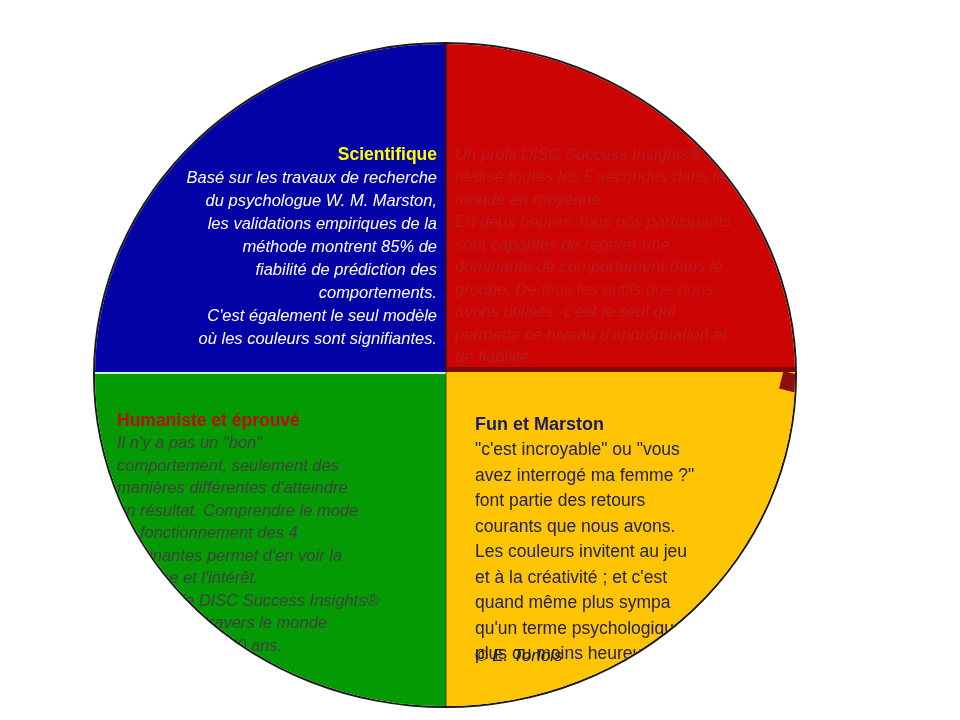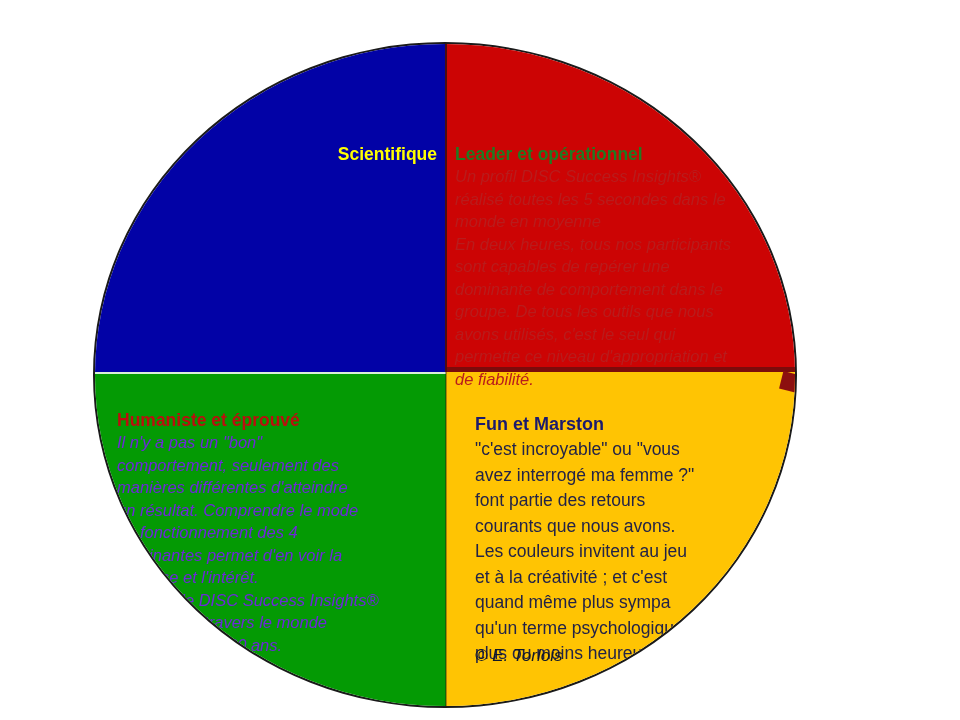--- a/index.html
+++ b/index.html
@@ -42,21 +42,21 @@
   .tb-blue .q-body{color:#ffffff;font-style:italic;}
 
   .tb-red{left:360px;top:76px;width:336px;text-align:left;
           font-size:16.5px;line-height:22.5px;}
   .tb-red .q-title{color:#217a21;font-size:17.5px;}
   .tb-red .q-body{color:#b91c1c;font-style:italic;}
 
   .tb-green{right:358px;top:342px;width:320px;
             font-size:16.5px;line-height:22.5px;}
   .tb-green .q-title{color:#bb0f0f;font-size:17.5px;}
-  .tb-green .q-body{color:#6d28d9;font-style:italic;}
+  .tb-green .q-body{color:#404040;font-style:italic;}
 
   .tb-yellow{left:380px;top:342px;width:300px;text-align:left;
              font-size:17.5px;line-height:25.5px;}
   .tb-yellow .q-title{color:#1b1b6e;font-size:18px;}
   .tb-yellow .q-body{color:#232347;font-style:normal;}
 
   .copyright{
     position:absolute;left:380px;top:602px;
     font-size:17px;font-style:italic;color:#0f172a;
   }
@@ -69,24 +69,31 @@
 
     <div class="quad quad-blue"></div>
     <div class="quad quad-red"></div>
     <div class="quad quad-green"></div>
     <div class="quad quad-yellow"></div>
     <div class="v-divider"></div>
     <div class="red-shadow-notch"></div>
 
     <div class="tblock tb-blue">
       <span class="q-title">Scientifique</span>
+      <span class="q-body">Basé sur les travaux de recherche
+du psychologue W. M. Marston,
+les validations empiriques de la
+méthode montrent 85% de
+fiabilité de prédiction des
+comportements.
+C'est également le seul modèle
+où les couleurs sont signifiantes.</span>
     </div>
 
     <div class="tblock tb-red">
-      <span class="q-title">Leader et opérationnel</span>
       <span class="q-body">Un profil DISC Success Insights®
 réalisé toutes les 5 secondes dans le
 monde en moyenne
 En deux heures, tous nos participants
 sont capables de repérer une
 dominante de comportement dans le
 groupe. De tous les outils que nous
 avons utilisés, c'est le seul qui
 permette ce niveau d'appropriation et
 de fiabilité.</span>

